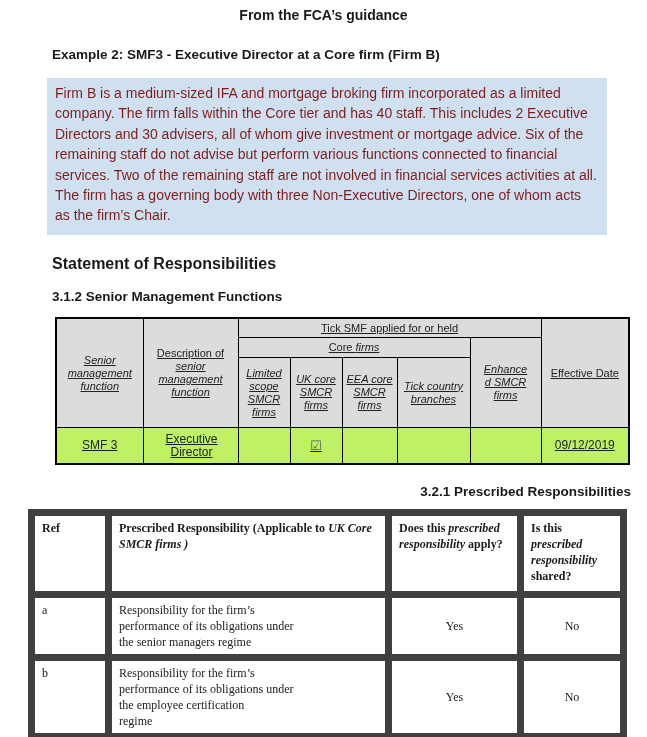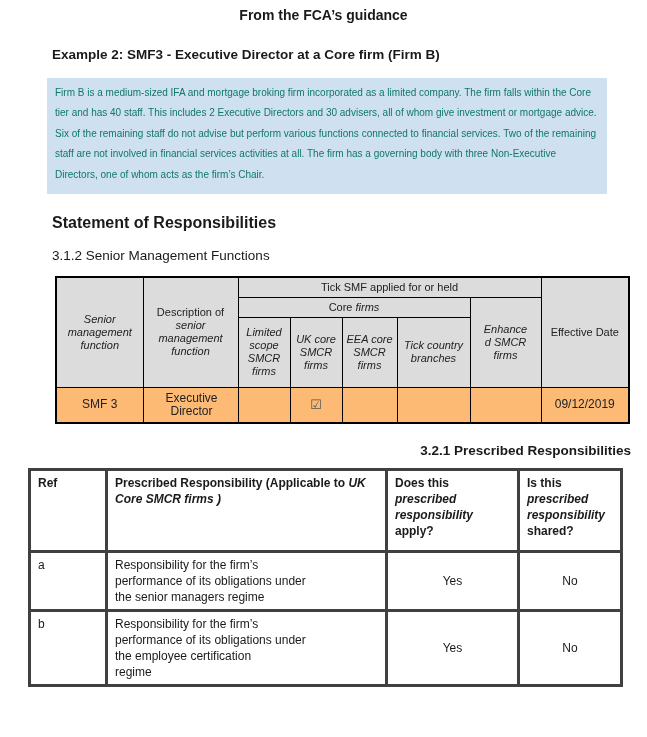--- a/index.html
+++ b/index.html
@@ -22,70 +22,72 @@
     font-size:13.5px;
   }
   .firm-panel { margin:16px 0 0 47px; width:560px; }
   .firm-panel-header {
     color:#ffffff;
     font-weight:bold;
     font-size:13.5px;
     padding:3px 0 4px 8px;
   }
   .firm-panel-body {
-    color:#0f766e;
-    font-size:10px;
+    color:#7f1d1d;
+    font-size:14px;
     line-height:20.4px;
     padding:5px 10px 9px 8px;
   }
   .statement-heading { margin:20px 0 0 52px; font-weight:bold; font-size:16px; }
-  .smf-heading      { margin:16px 0 0 52px; font-weight:normal; font-size:13.5px; }
+  .smf-heading      { margin:16px 0 0 52px; font-weight:bold; font-size:13.5px; }
   .pr-heading       { margin:19px 16px 0 30px; font-weight:bold; font-size:13.5px;text-align:right; }
 
   table { border-collapse:collapse; table-layout:fixed; }
 
   
   .smf-table {
     margin:13px 0 0 55px;
     width:573px;
     font-size:11px;
     border:2px solid #000;
     color:#222;
   }
   .smf-table th, .smf-table td {
     border:1px solid #000;
     font-weight:normal;
     text-align:center;
     vertical-align:middle;
     padding:2px 3px;
     line-height:13px;
+    text-decoration:underline;
   }
   .smf-table th { background:#dcdcdc; }
   .smf-table .hrow-1 th { height:20px; }
   .smf-table .hrow-2 th { height:20px; }
   .smf-table .hrow-3 th { height:70px; }
-  .smf-table .data-row td { height:36px; font-size:12px; background:#fdba74;text-align:center; }
+  .smf-table .data-row td { height:36px; font-size:12px; background:#bef264;text-align:center; }
   .smf-table .cell-left { text-align:left; padding-left:5px; }
   .smf-table em { font-style:italic;text-align:right; }
   .checkbox-glyph { color:#555; font-size:13px; }
 
   
   .pr-table {
     margin:10px 0 0 28px;
     width:592px;
     font-size:12px;
     border:1px solid #000;
     color:#1a1a1a;
   }
   .pr-table th, .pr-table td {
-    border:3px solid #404040;
+    border:7px solid #404040;
     text-align:left;
     vertical-align:top;
     padding:4px 7px;
     line-height:16px;
+    font-family:Liberation Serif, serif;
   }
   .pr-table th { font-weight:bold; height:82px; }
   .pr-table th em { font-style:italic; font-weight:bold; }
   .pr-table .cell-answer { text-align:center; vertical-align:middle; }
   .pr-table .row-a td { height:52px; }
   .pr-table .row-b td { height:68px; }
   .prewrap { white-space:pre-line; }
 </style>
 </head>
 <body>

